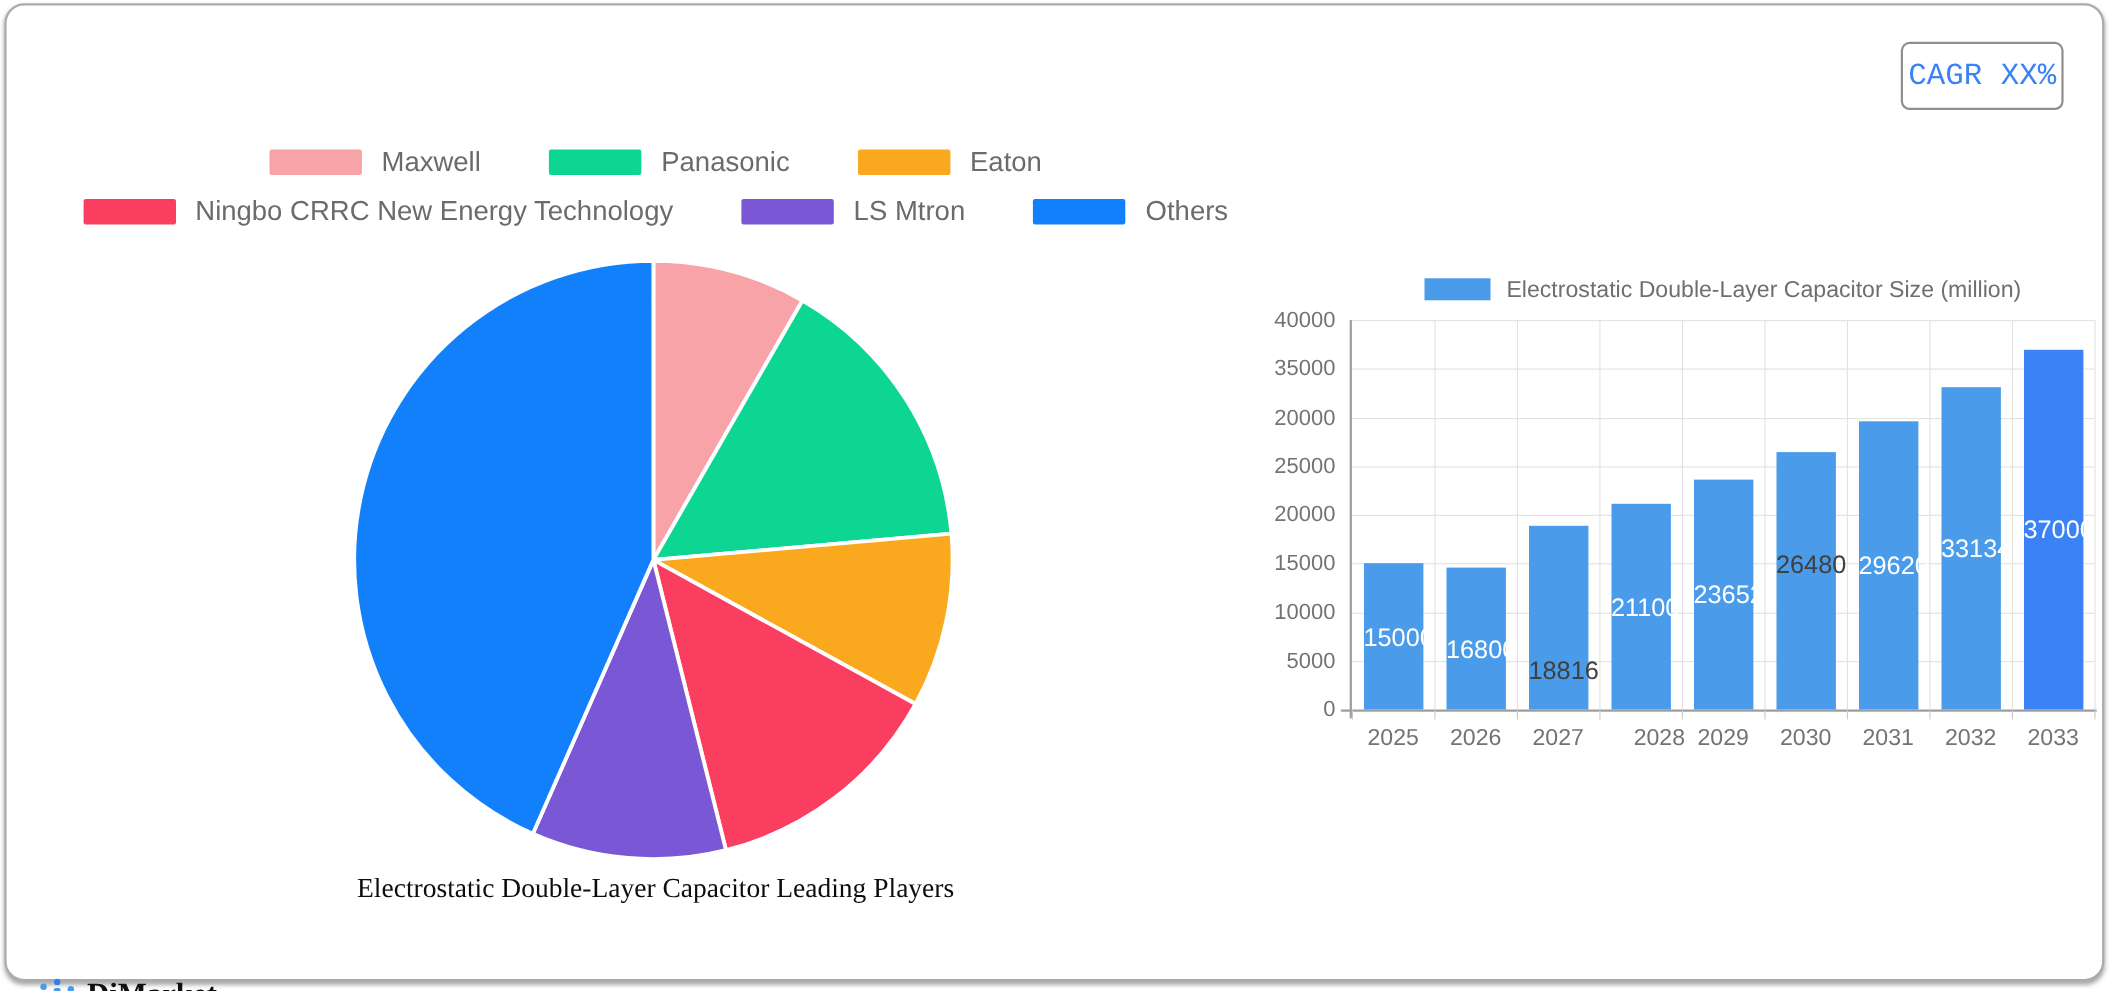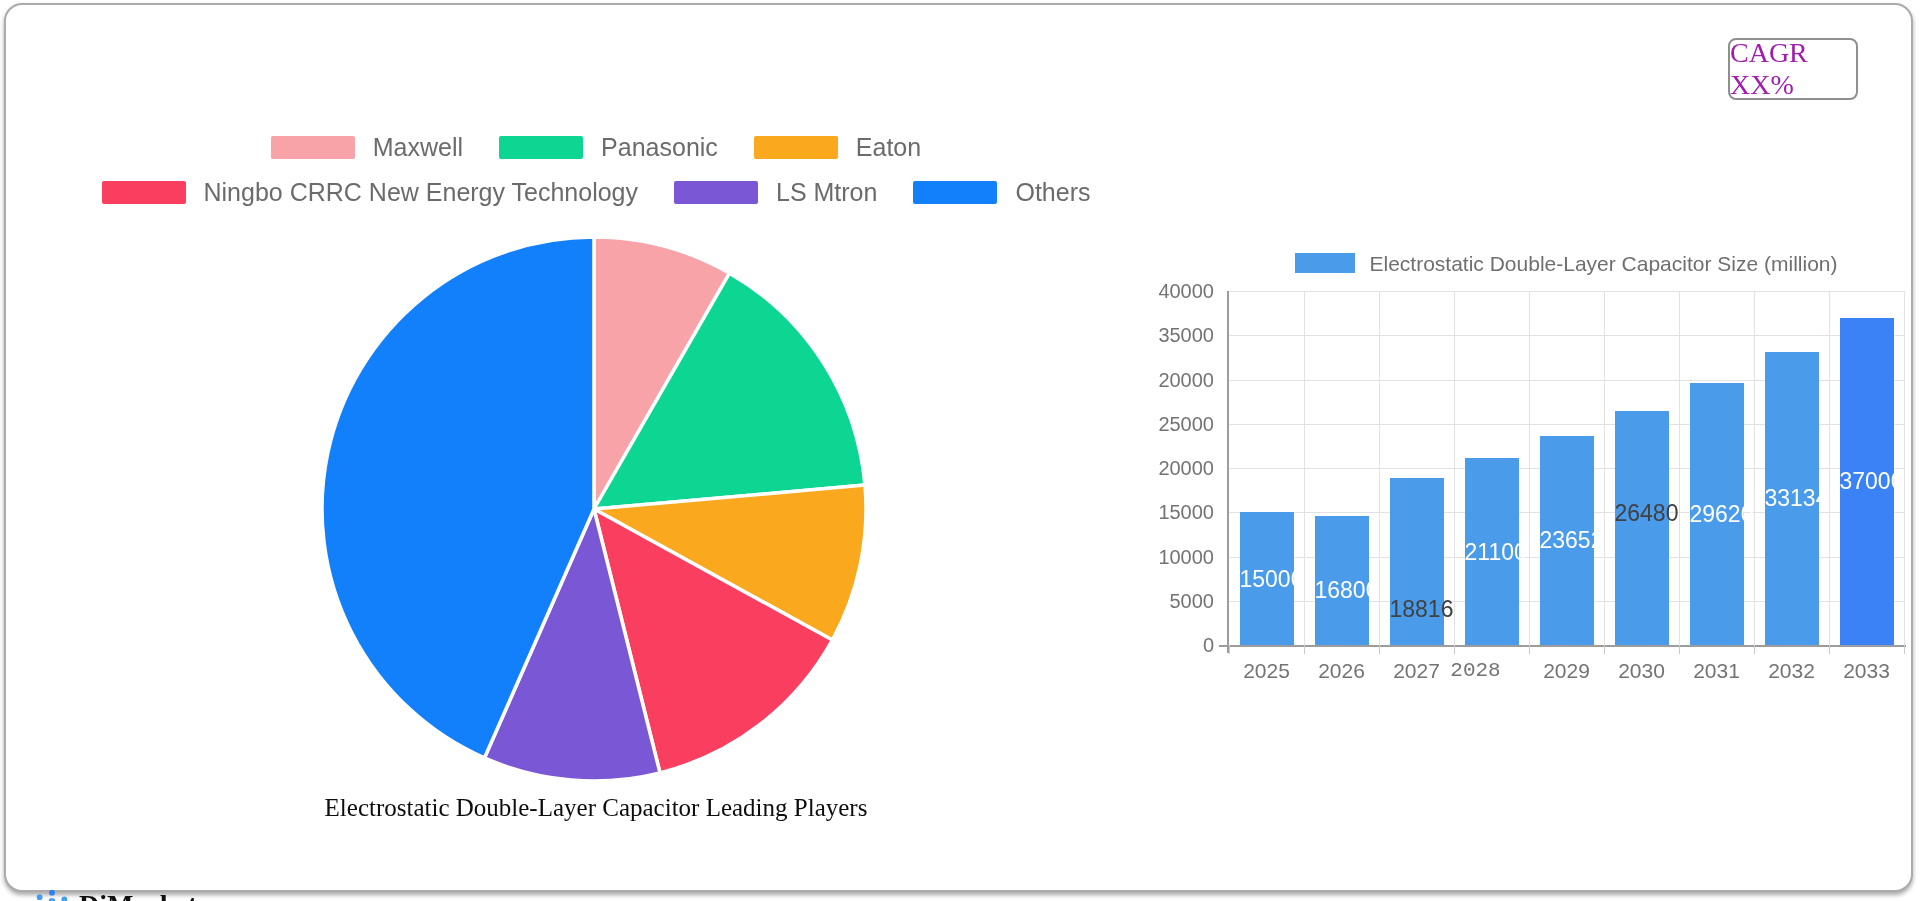--- a/index.html
+++ b/index.html
@@ -3,28 +3,28 @@
 <meta charset="utf-8">
 <style>
   html,body{margin:0;padding:0;background:#fff;}
   body{width:1920px;height:901px;position:relative;overflow:hidden;
        font-family:"Liberation Sans",sans-serif;}
 
   .card{position:absolute;left:4px;top:3px;width:1909px;height:889px;
         background:#fff;border:2px solid #ababab;border-radius:18px;
         box-shadow:0 3px 4px rgba(100,100,100,.55);box-sizing:border-box;}
 
-  .cagr-box{position:absolute;left:1722px;top:33px;width:130px;height:62px;
+  .cagr-box{position:absolute;left:1722px;top:33px;width:148px;height:62px;
             border:2px solid #8f8f8f;border-radius:8px;background:#fff;
             display:flex;align-items:center;justify-content:center;
-            font-family:Liberation Serif, serif;font-size:28px;color:#a21caf;box-sizing:border-box;}
+            font-family:Liberation Mono, monospace;font-size:28px;color:#3b82f6;box-sizing:border-box;}
 
   
   .pie-legend{position:absolute;left:0;top:126px;width:1180px;}
-  .legend-row{display:flex;justify-content:center;align-items:center;gap:36px;height:32px;margin-bottom:13px;}
+  .legend-row{display:flex;justify-content:center;align-items:center;gap:62px;height:32px;margin-bottom:13px;}
   .pie-legend-item{display:flex;align-items:center;gap:18px;cursor:pointer;}
   .pie-swatch{width:84px;height:23px;border-radius:2px;flex:0 0 auto;}
   .pie-legend-label{font-size:25px;color:#6b6b6b;line-height:1;}
 
   
   #pie-svg{position:absolute;left:303px;top:219px;}
   .pie-title{position:absolute;left:0;top:789px;width:1180px;text-align:center;
              font-family:"Liberation Serif",serif;font-size:25px;color:#0d0d0d;}
 
   
@@ -142,21 +142,21 @@
         <div class="bar-value-label" style="top: 63.34px; color: rgb(255, 255, 255);">16800</div>
       </div>
       <div class="x-cat-label" style="left: 75px; width: 75px;">2026</div>
       <div class="bar" style="left: 160.5px; width: 54px; height: 166.522px; background: rgb(74, 156, 235);">
         <div class="bar-value-label" style="top: 76px; color: #404040; margin-top: 44px;">18816</div>
       </div>
       <div class="x-cat-label" style="left: 150px; width: 75px;">2027</div>
       <div class="bar" style="left: 235.5px; width: 54px; height: 186.735px; background: rgb(74, 156, 235);">
         <div class="bar-value-label" style="top: 82.3675px; color: rgb(255, 255, 255);">21100</div>
       </div>
-      <div class="x-cat-label" style="left: 209px; width: 75px; font-family: Liberation Mono, monospace;">2028</div>
+      <div class="x-cat-label" style="left: 242px; width: 75px;">2028</div>
       <div class="bar" style="left: 310.5px; width: 54px; height: 209.32px; background: rgb(74, 156, 235);">
         <div class="bar-value-label" style="top: 93.6601px; color: rgb(255, 255, 255);">23652</div>
       </div>
       <div class="x-cat-label" style="left: 300px; width: 75px;">2029</div>
       <div class="bar" style="left: 385.5px; width: 54px; height: 234.348px; background: rgb(74, 156, 235);">
         <div class="bar-value-label" style="top: 91px; color: #404040;">26480</div>
       </div>
       <div class="x-cat-label" style="left: 375px; width: 75px;">2030</div>
       <div class="bar" style="left: 460.5px; width: 54px; height: 262.137px; background: rgb(74, 156, 235);">
         <div class="bar-value-label" style="top: 120.069px; color: rgb(255, 255, 255);">29620</div>

